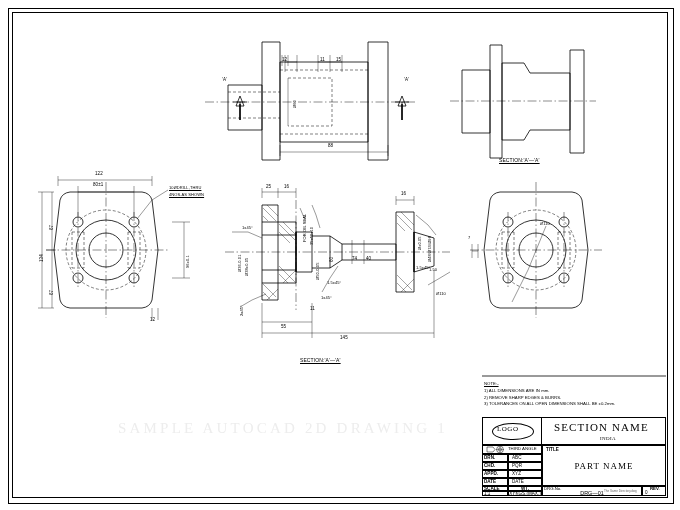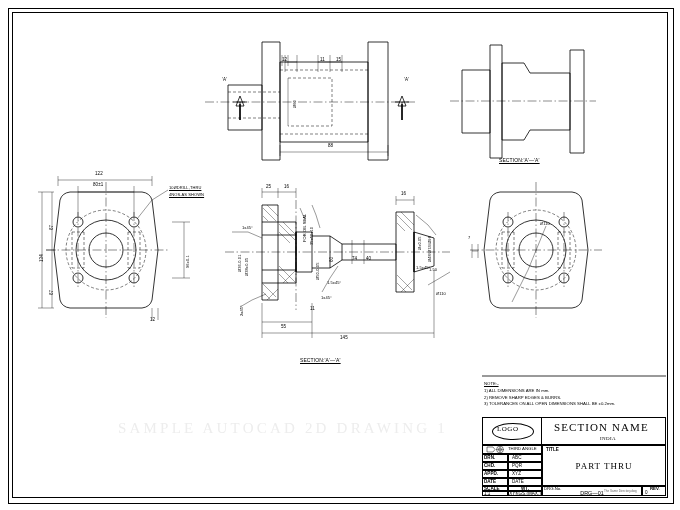--- a/index.html
+++ b/index.html
@@ -327,21 +327,21 @@
     <div class="cellt" style="left:2px;top:69.5px;font-weight:bold;font-size:4.6px;">SCALE</div>
     <div class="cellt ctr" style="left:26px;top:69.5px;width:34px;font-weight:bold;font-size:4.6px;">WT.</div>
 
     <div class="box" style="left:0;top:74px;width:26px;height:5px;"></div>
     <div class="box" style="left:26px;top:74px;width:34px;height:5px;"></div>
     <div class="cellt" style="left:2px;top:74.5px;font-size:4.6px;">1:1</div>
     <div class="cellt ctr" style="left:26px;top:74.5px;width:34px;font-size:4.6px;">XYKGS.(MAX.)</div>
 
     <div class="box" style="left:60px;top:28px;width:124px;height:41px;"></div>
     <div class="cellt" style="left:64px;top:31px;font-weight:bold;font-size:4.6px;">TITLE</div>
-    <div class="cellt partname ctr" style="left:60px;top:45px;width:124px;">PART  THRU</div>
+    <div class="cellt partname ctr" style="left:60px;top:45px;width:124px;">PART  NAME</div>
 
     <div class="box" style="left:60px;top:69px;width:100px;height:10px;"></div>
     <div class="box" style="left:160px;top:69px;width:24px;height:10px;"></div>
     <div class="cellt" style="left:62px;top:69.7px;font-size:4.3px;">DRG.No.</div>
     <div class="cellt ctr" style="left:60px;top:74.3px;width:100px;font-size:5.4px;">DRG—01</div>
     <div class="cellt" style="left:168px;top:69.7px;font-size:4.3px;font-weight:bold;">REV.</div>
     <div class="cellt" style="left:163px;top:74.3px;font-size:4.6px;">0</div>
   </div>
 
   <div class="footer">The Same Directory.dwg</div>

